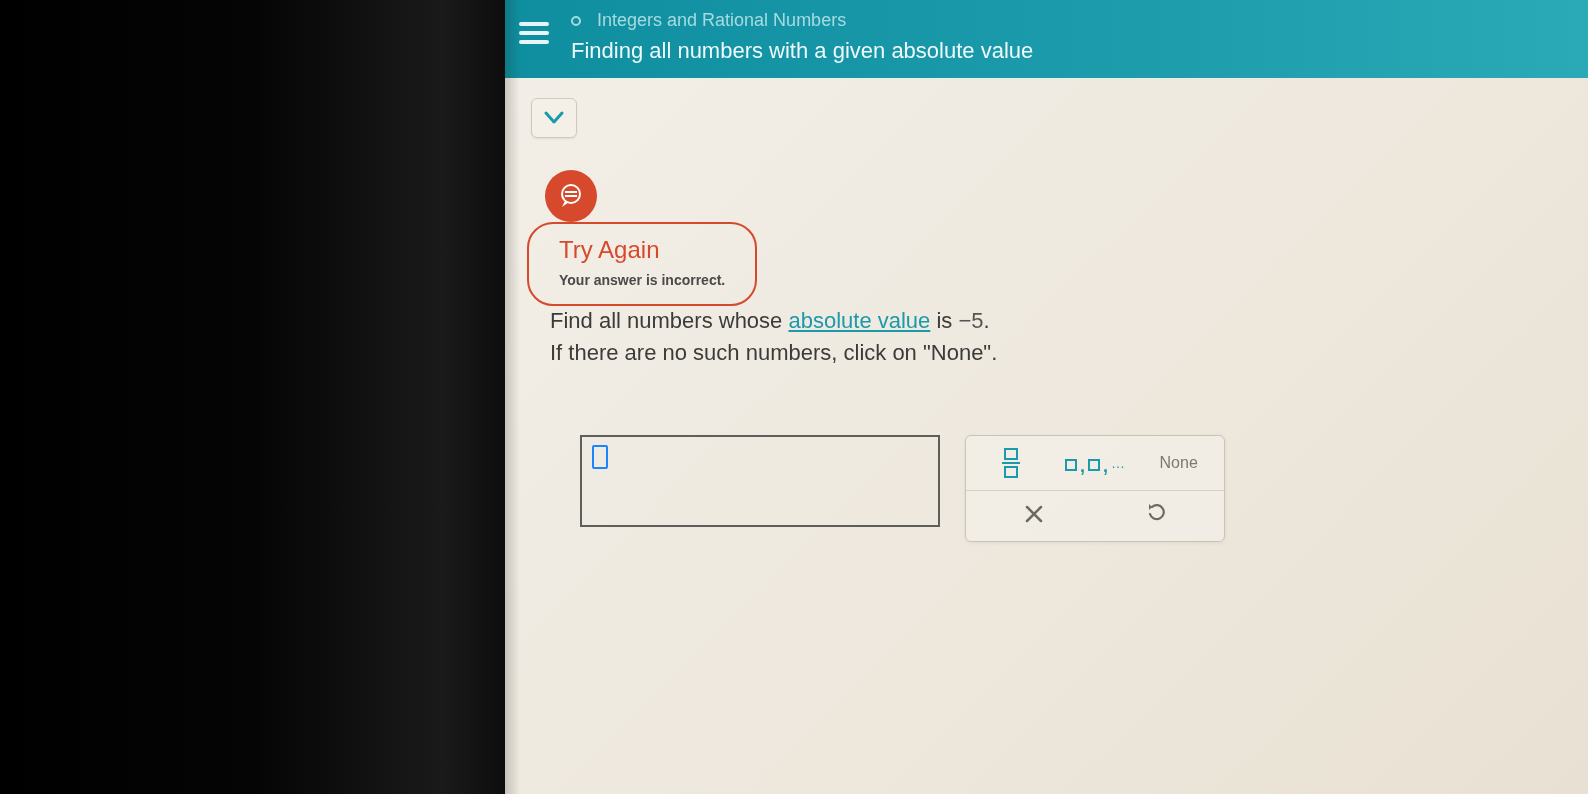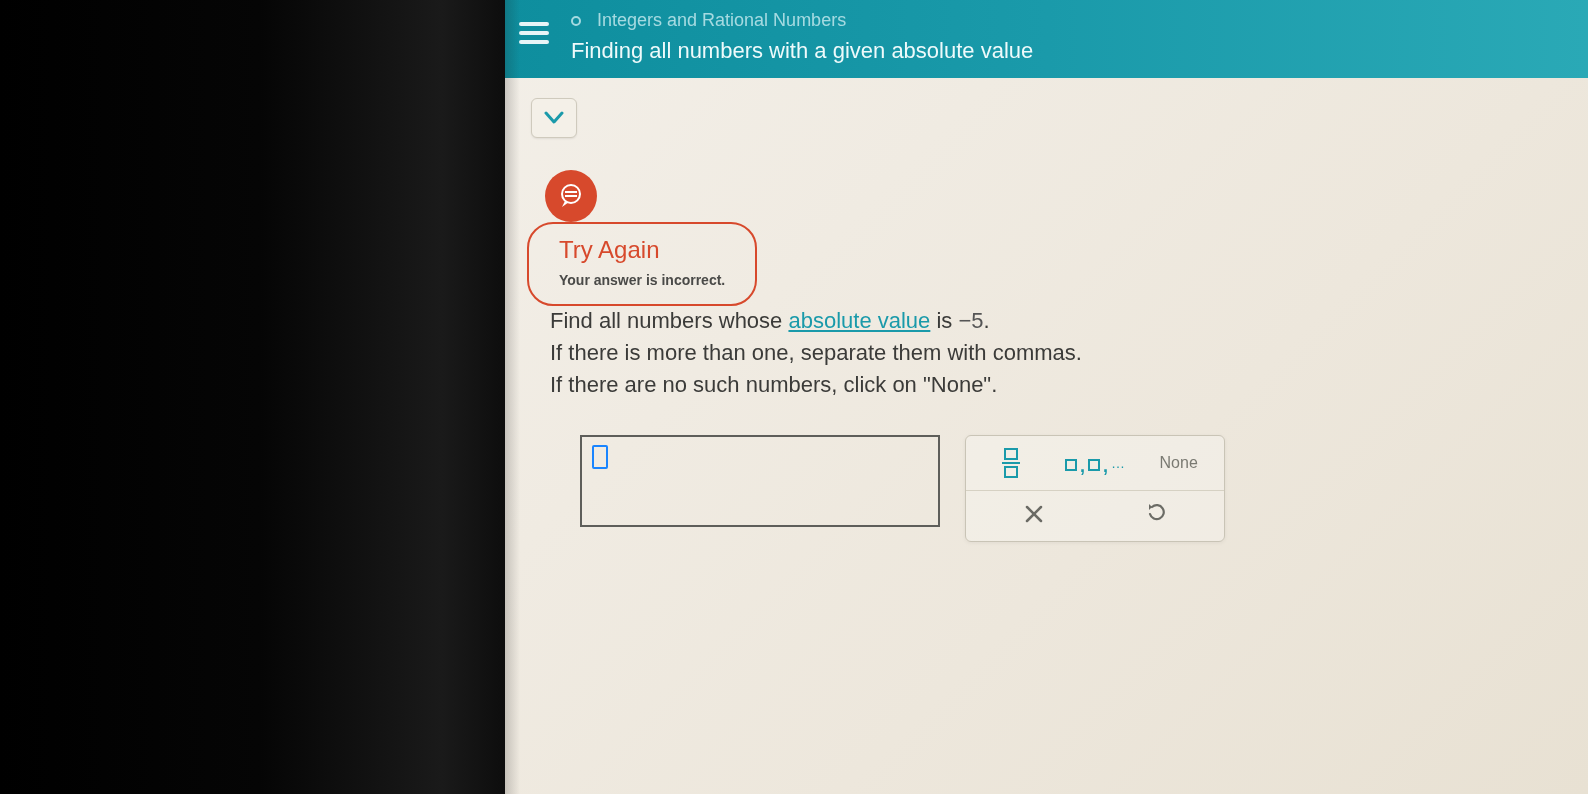--- a/index.html
+++ b/index.html
@@ -181,21 +181,20 @@
     <div class="feedback-box">
       <div class="feedback-title">Try Again</div>
       <div class="feedback-msg">Your answer is incorrect.</div>
     </div>
   </div>
 
   <div class="question">
     <div>
       <span>Find all numbers whose </span><span class="link">absolute value</span><span> is </span><span class="neg">−5</span><span>.</span>
     </div>
-    <div>If there is more than one, separate them with commas.</div>
     <div>If there are no such numbers, click on "None".</div>
   </div>
 
   <div class="answer-area">
     <span class="placeholder-glyph"></span>
   </div>
 
   <div class="palette">
     <div class="palette-row top">
       <div class="tool">

